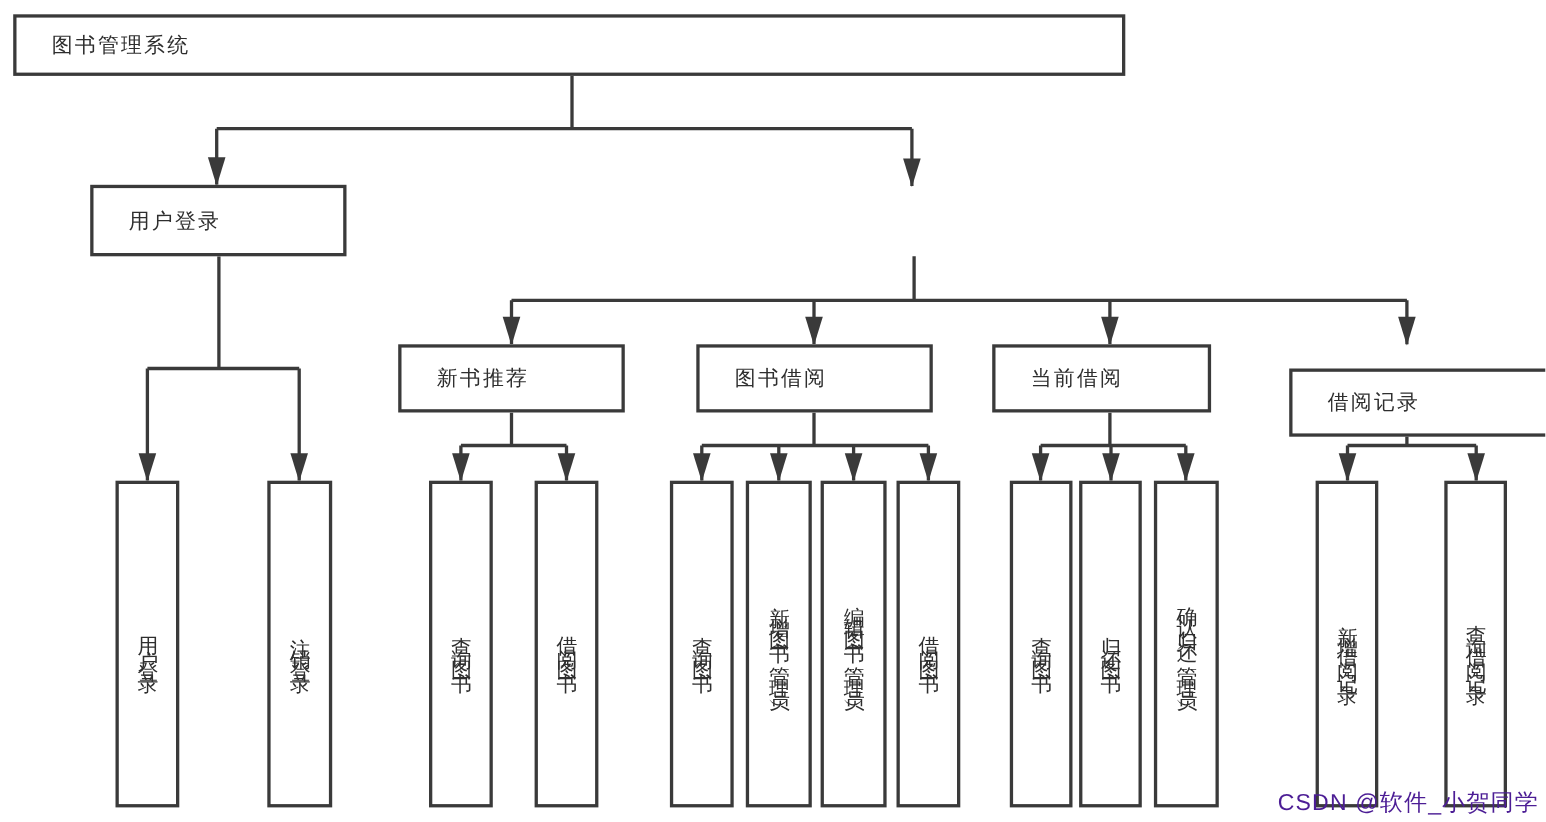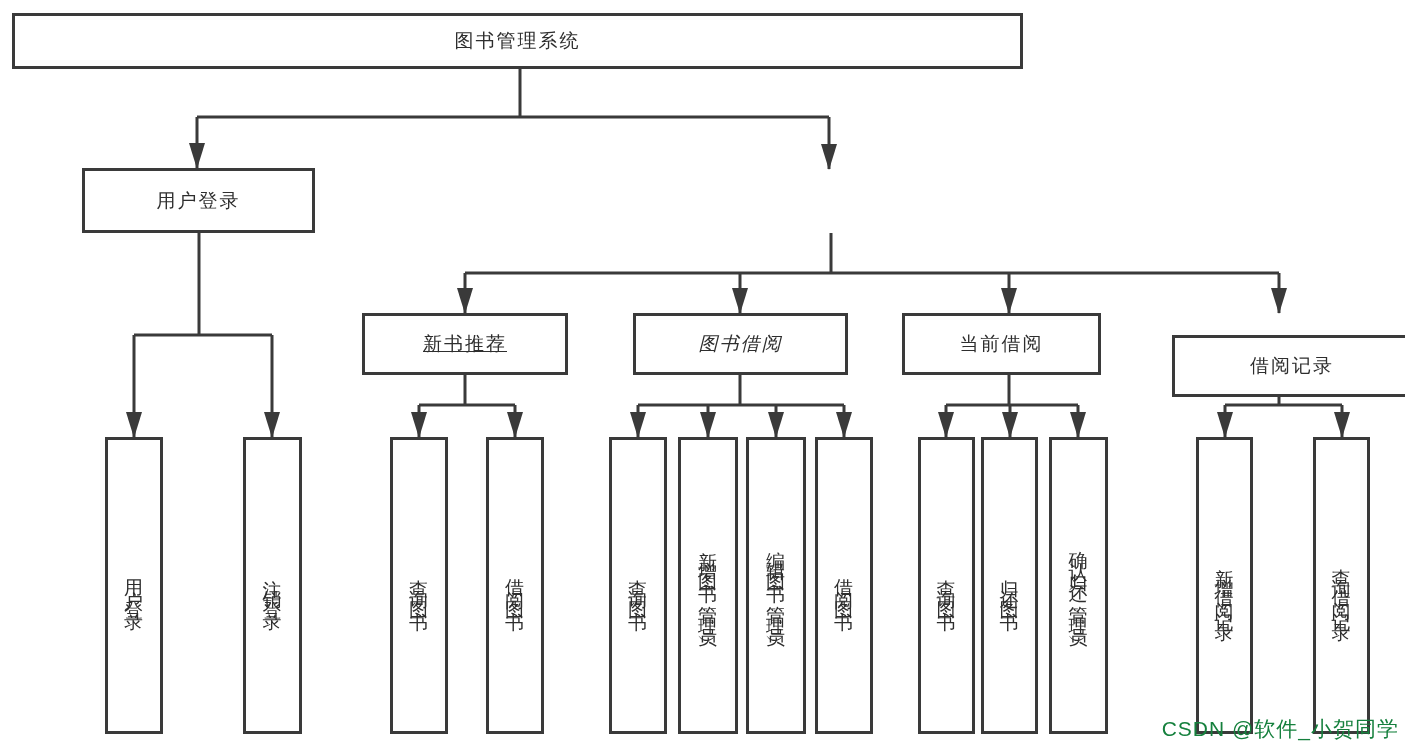--- a/index.html
+++ b/index.html
@@ -23,26 +23,27 @@
     height: 747px;
     z-index: 1;
   }
   .box {
     position: absolute;
     box-sizing: border-box;
     border: 3px solid #3a3a3a;
     background: #ffffff;
     display: flex;
     align-items: center;
-    justify-content: center;
+    justify-content: flex-start;
     z-index: 2;
     color: #2e2e2e;
     font-size: 19px;
     letter-spacing: 2px;
     text-align: center;
+    padding-left: 32px;
   }
   .vbox {
     position: absolute;
     box-sizing: border-box;
     border: 3px solid #3a3a3a;
     background: #ffffff;
     display: flex;
     align-items: center;
     justify-content: center;
     z-index: 2;
@@ -54,21 +55,21 @@
     text-orientation: mixed;
     letter-spacing: 11px;
     line-height: 1;
     white-space: nowrap;
   }
   #watermark {
     position: absolute;
     right: 6px;
     bottom: 4px;
     z-index: 3;
-    color: #15803d;
+    color: #4c1d95;
     font-size: 21px;
     letter-spacing: 1px;
     pointer-events: none;
   }
 </style>
 </head>
 <body>
 
 <div id="canvas">
 
@@ -113,24 +114,24 @@
   </svg>
 
   <div class="box" style="left:12px; top:13px; width:1011px; height:56px;">
     <span>图书管理系统</span>
   </div>
 
   <div class="box" style="left:82px; top:168px; width:233px; height:65px;">
     <span>用户登录</span>
   </div>
 
-  <div class="box" style="left:362px; top:313px; width:206px; height:62px;text-decoration:underline;">
+  <div class="box" style="left:362px; top:313px; width:206px; height:62px;">
     <span>新书推荐</span>
   </div>
-  <div class="box" style="left:633px; top:313px; width:215px; height:62px;font-style:italic;">
+  <div class="box" style="left:633px; top:313px; width:215px; height:62px;">
     <span>图书借阅</span>
   </div>
   <div class="box" style="left:902px; top:313px; width:199px; height:62px;">
     <span>当前借阅</span>
   </div>
   <div class="box" style="left:1172px; top:313px; width:240px; height:62px;margin-top:22px;">
     <span>借阅记录</span>
   </div>
 
   <div class="vbox" style="left:105px; top:437px; width:58px; height:297px;">

